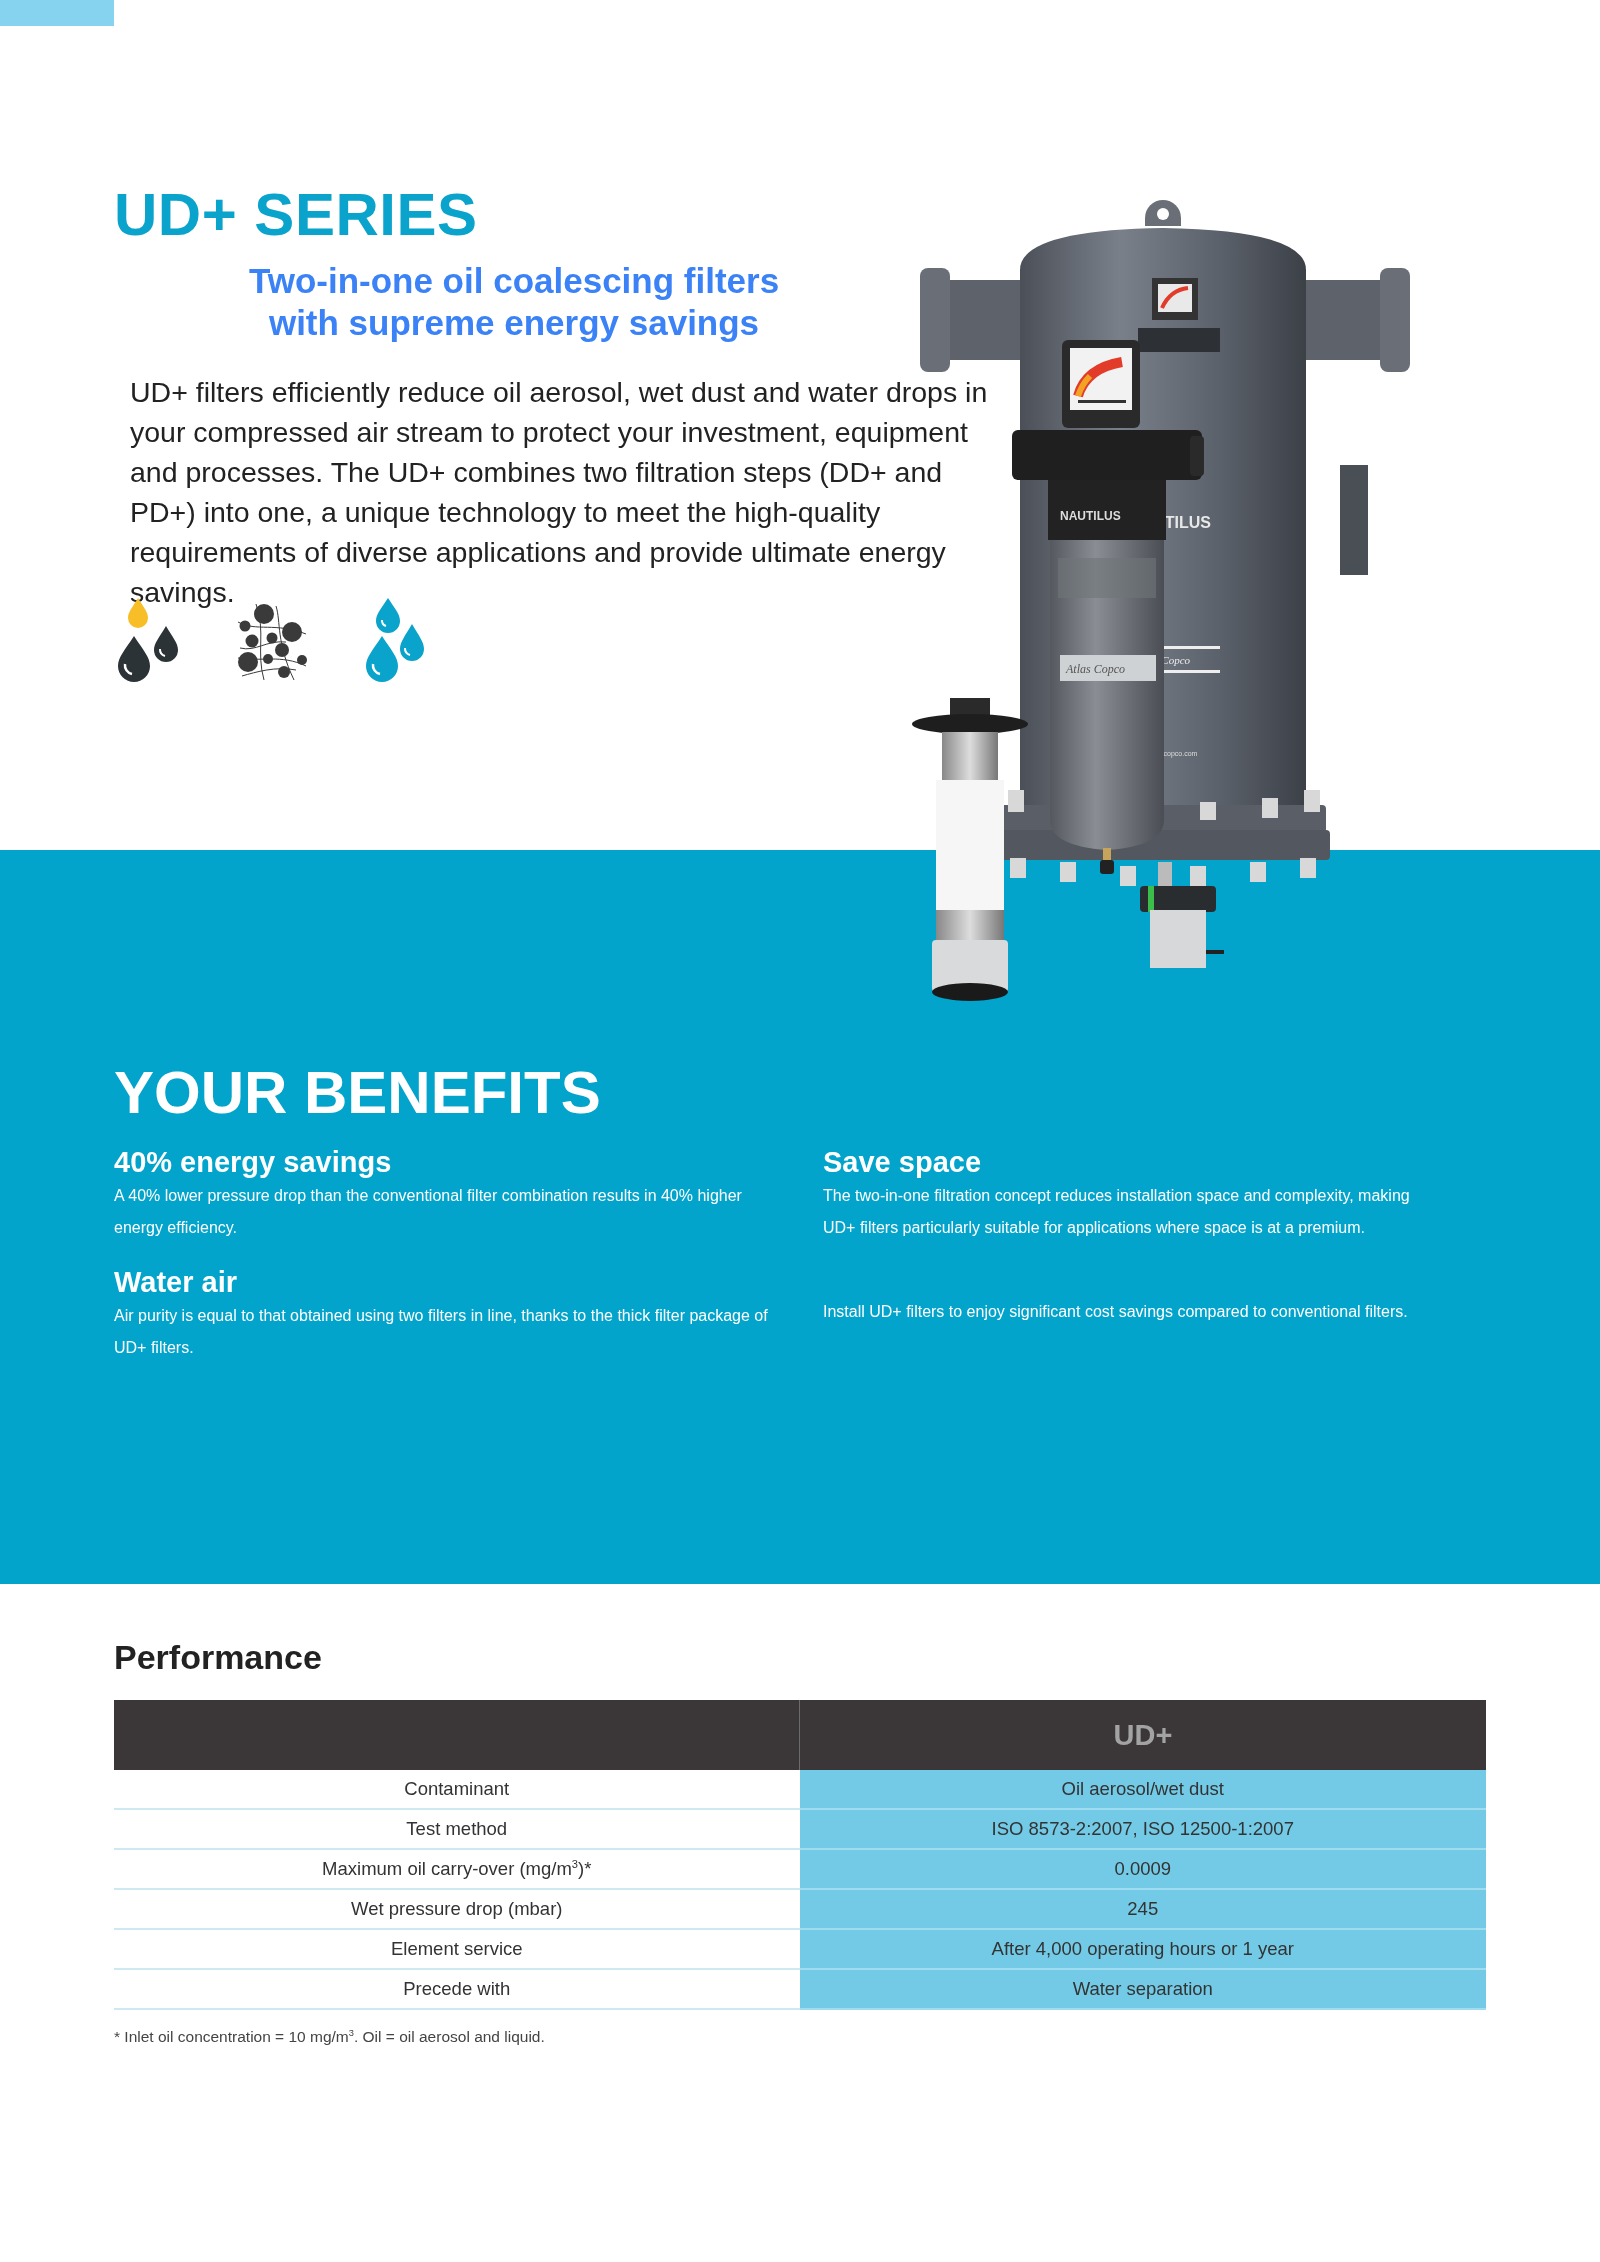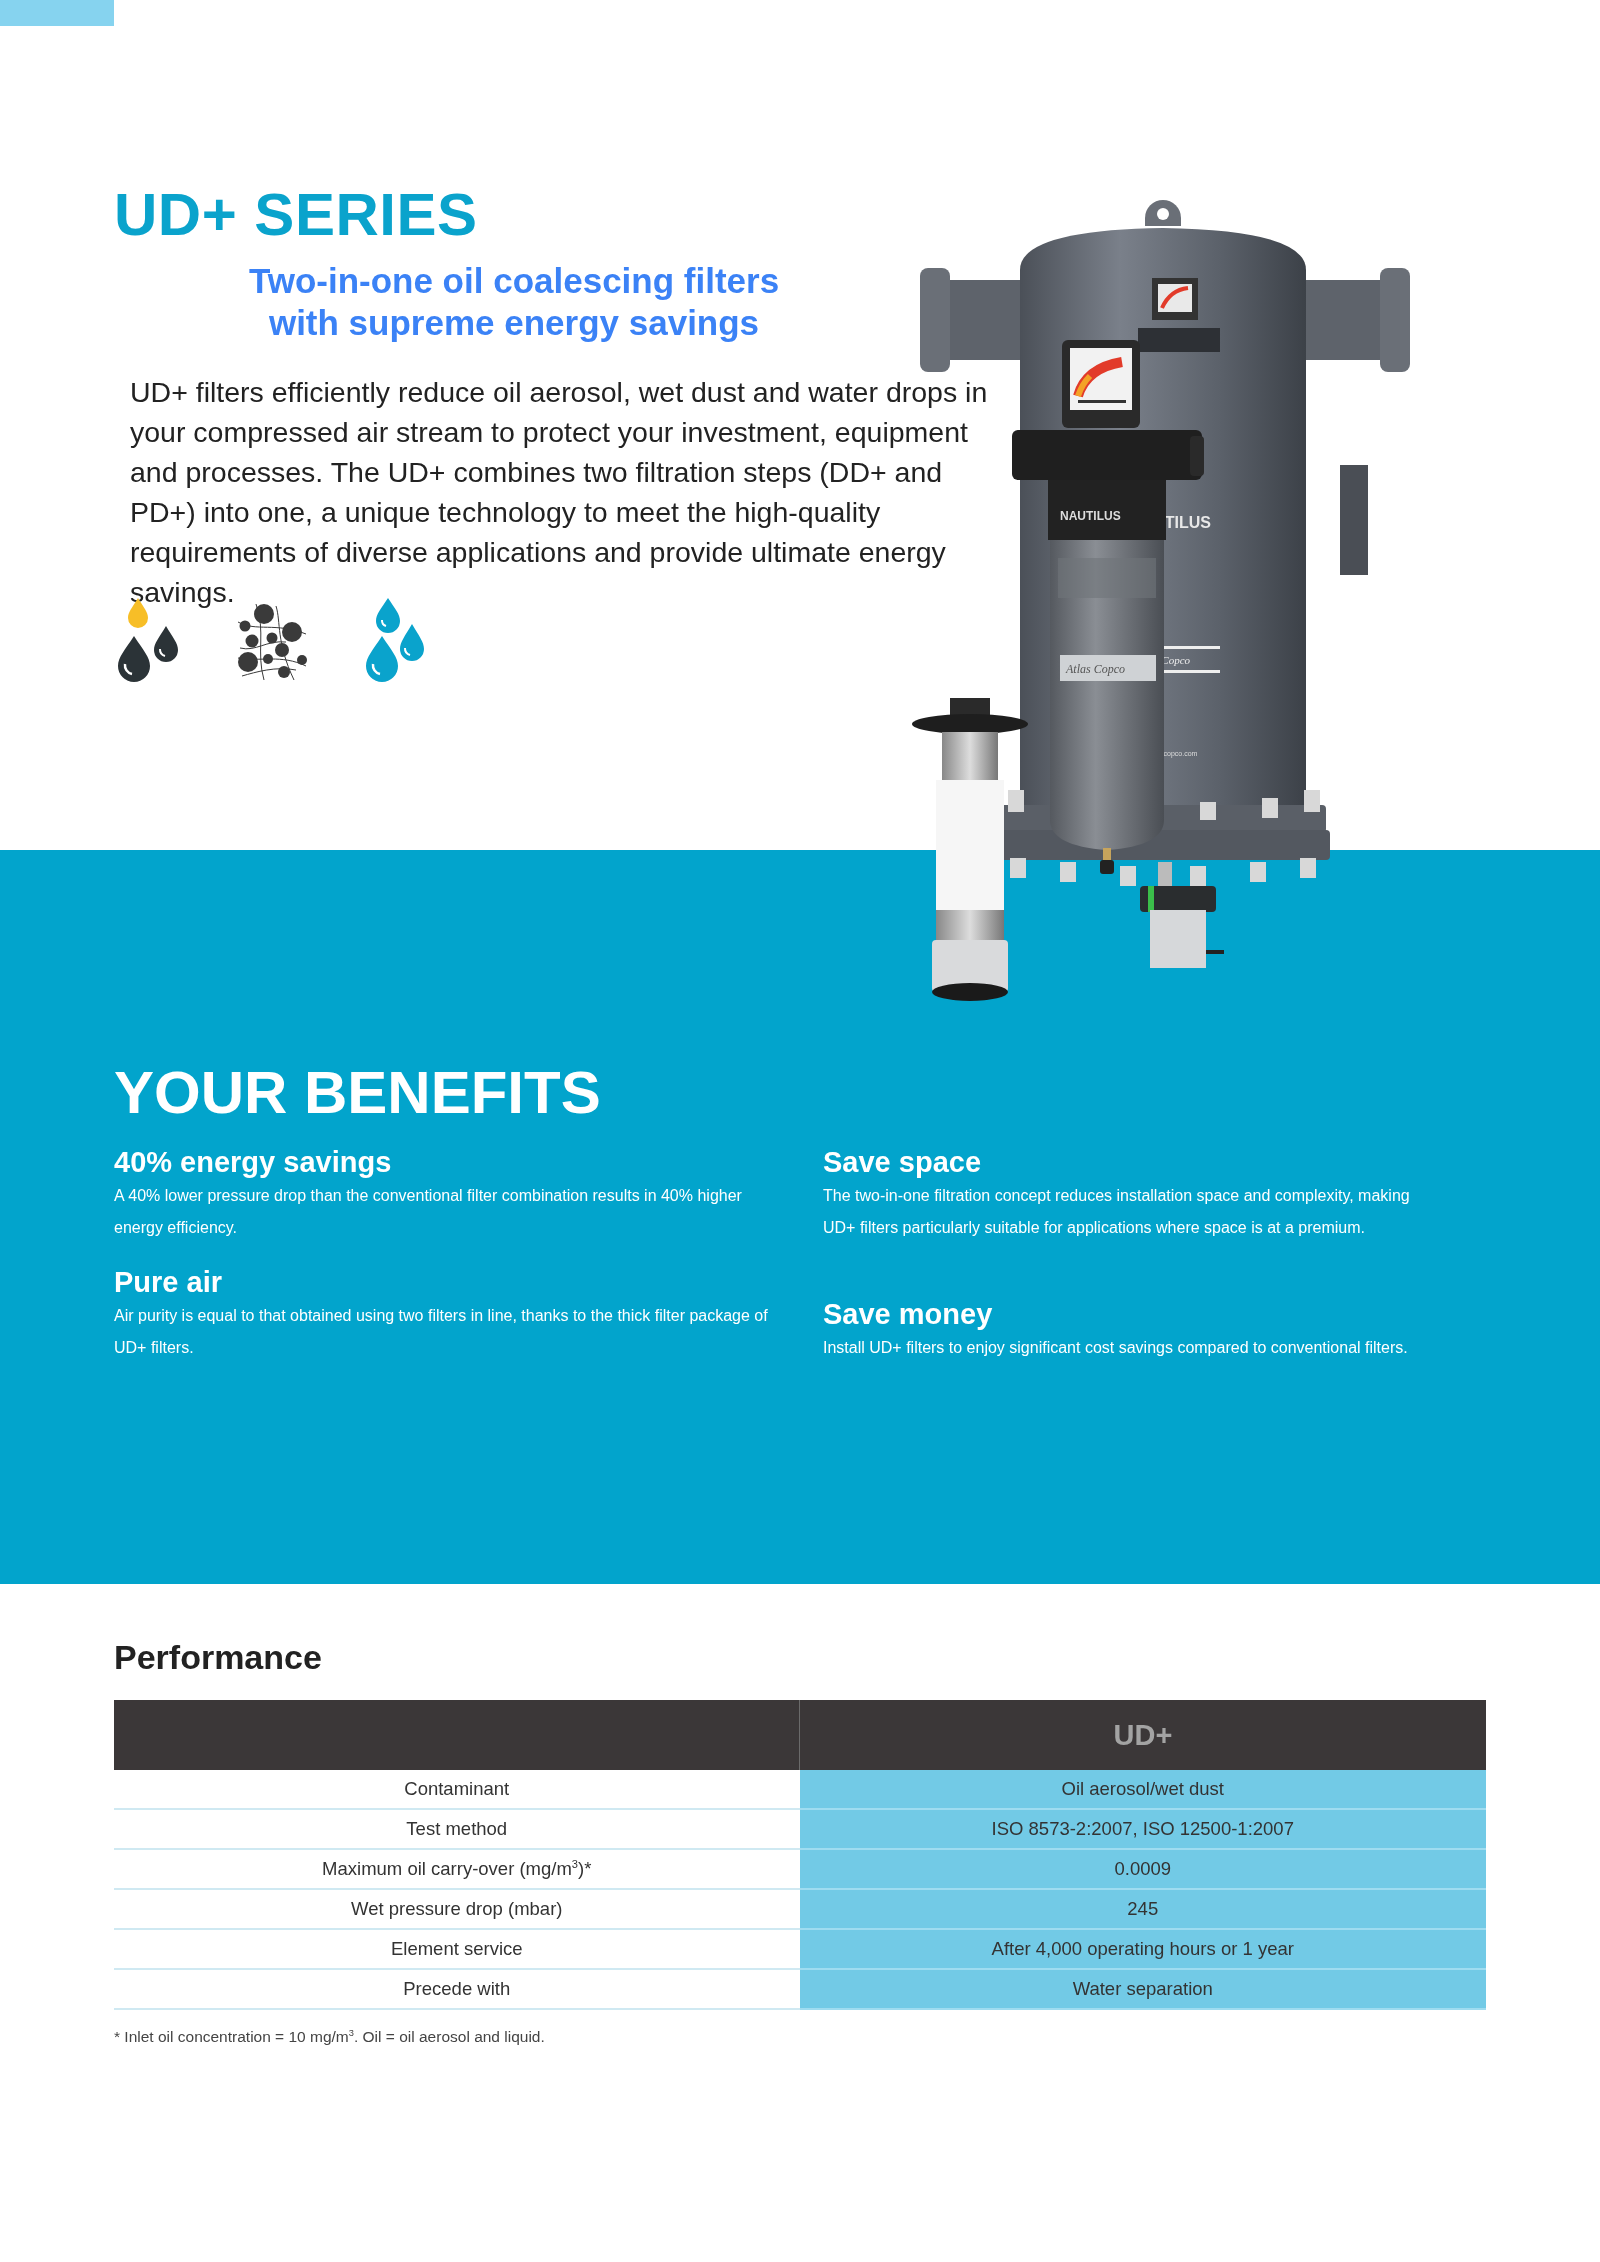--- a/index.html
+++ b/index.html
@@ -193,29 +193,28 @@
   </g>
 </svg>
 
 <h2 class="benefits-title">YOUR BENEFITS</h2>
 
 <div class="benefit" style="left:114px;top:1144px;">
   <h3>40% energy savings</h3>
   <p>A 40% lower pressure drop than the conventional filter combination results in 40% higher energy efficiency.</p>
 </div>
 <div class="benefit" style="left:114px;top:1264px;">
-  <h3>Pure air</h3>
+  <h3>Water air</h3>
   <p>Air purity is equal to that obtained using two filters in line, thanks to the thick filter package of UD+ filters.</p>
 </div>
 <div class="benefit" style="left:823px;top:1144px;width:620px;">
   <h3>Save space</h3>
   <p>The two-in-one filtration concept reduces installation space and complexity, making UD+ filters particularly suitable for applications where space is at a premium.</p>
 </div>
 <div class="benefit" style="left:823px;top:1296px;width:620px;">
-  <h3>Save money</h3>
   <p>Install UD+ filters to enjoy significant cost savings compared to conventional filters.</p>
 </div>
 
 <h2 class="perf-title">Performance</h2>
 
 <table class="perf">
   <thead>
     <tr>
       <th class="blank"></th>
       <th>UD+</th>

